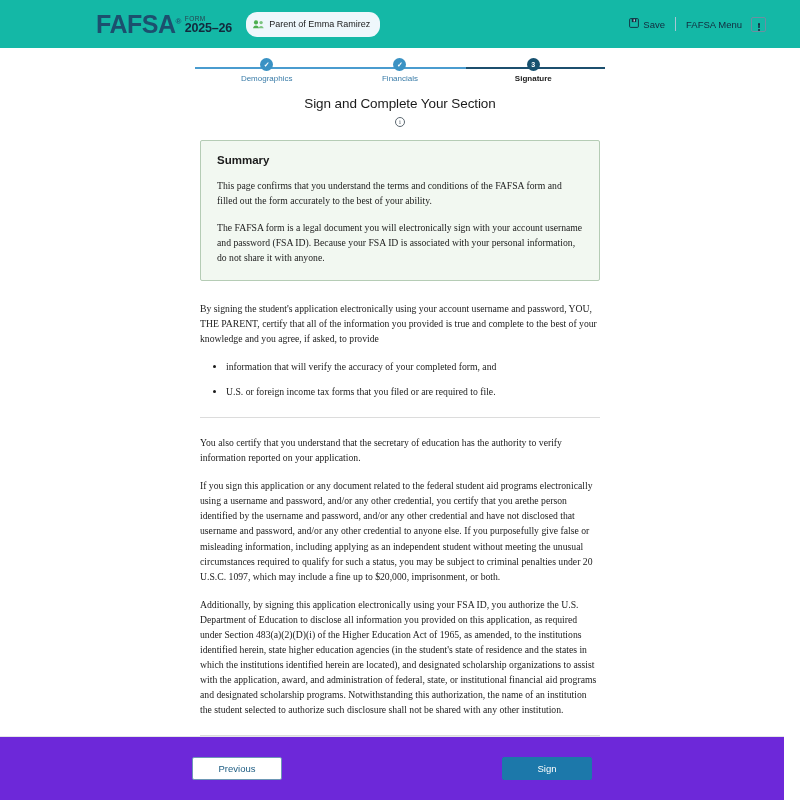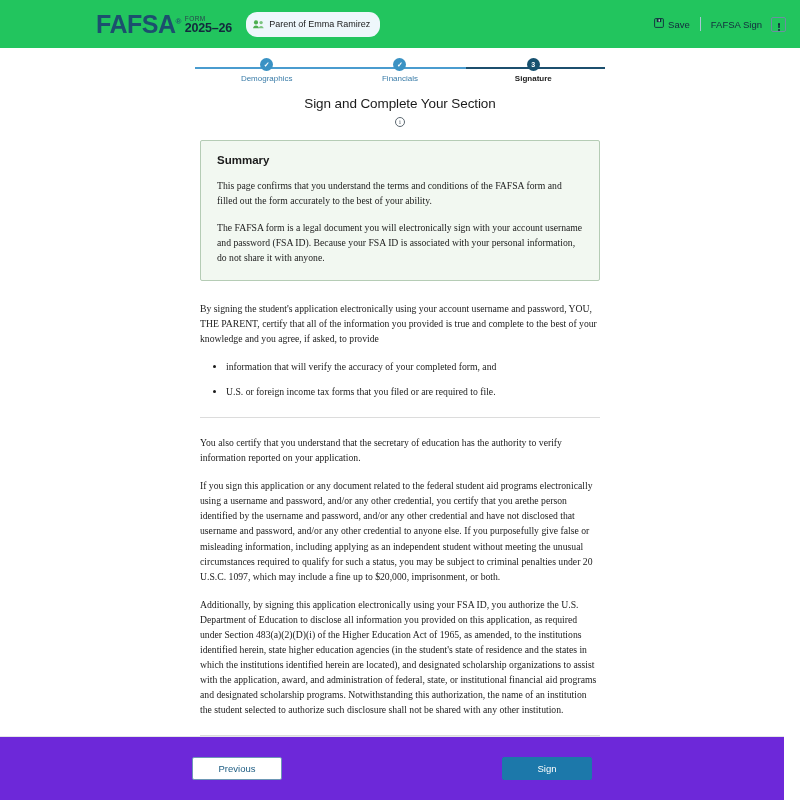--- a/index.html
+++ b/index.html
@@ -9,24 +9,24 @@
     background: #ffffff;
     font-family: "Liberation Sans", sans-serif;
     color: #1b1b1b;
     overflow: hidden;
     position: relative;
   }
 
   
   .header {
     height: 48px;
-    background: #22c55e;
-    display: flex;
-    align-items: center;
-    padding: 0 4px 0 96px;
+    background: #14b8a6;
+    display: flex;
+    align-items: center;
+    padding: 0 24px 0 96px;
     position: relative;
   }
   .brand { display: flex; align-items: flex-end; gap: 4px; }
   .brand-logo {
     font-family: "Liberation Sans", sans-serif;
     font-weight: bold;
     font-size: 25px;
     letter-spacing: -0.5px;
     color: #1c4f6e;
     line-height: 1;
@@ -297,21 +297,21 @@
         <svg width="10" height="10" viewBox="0 0 10 10">
           <rect x="0.6" y="0.6" width="8.8" height="8.8" rx="1" fill="none" stroke="#13293d" stroke-width="0.9"></rect>
           <rect x="2.8" y="0.8" width="4.4" height="3.3" fill="#13293d"></rect>
           <rect x="4.6" y="1.3" width="1.2" height="2.2" fill="#dff0f7"></rect>
         </svg>
       </span>
       <span>Save</span>
     </div>
     <div class="hr-sep"></div>
     <div class="hr-item">
-      <span>FAFSA Sign</span>
+      <span>FAFSA Menu</span>
       <span class="menu-dots-btn">
         <span class="dots-wrap">
           <span></span>
             <span></span>
             <span></span>
         </span>
       </span>
     </div>
   </div>
 </div>

